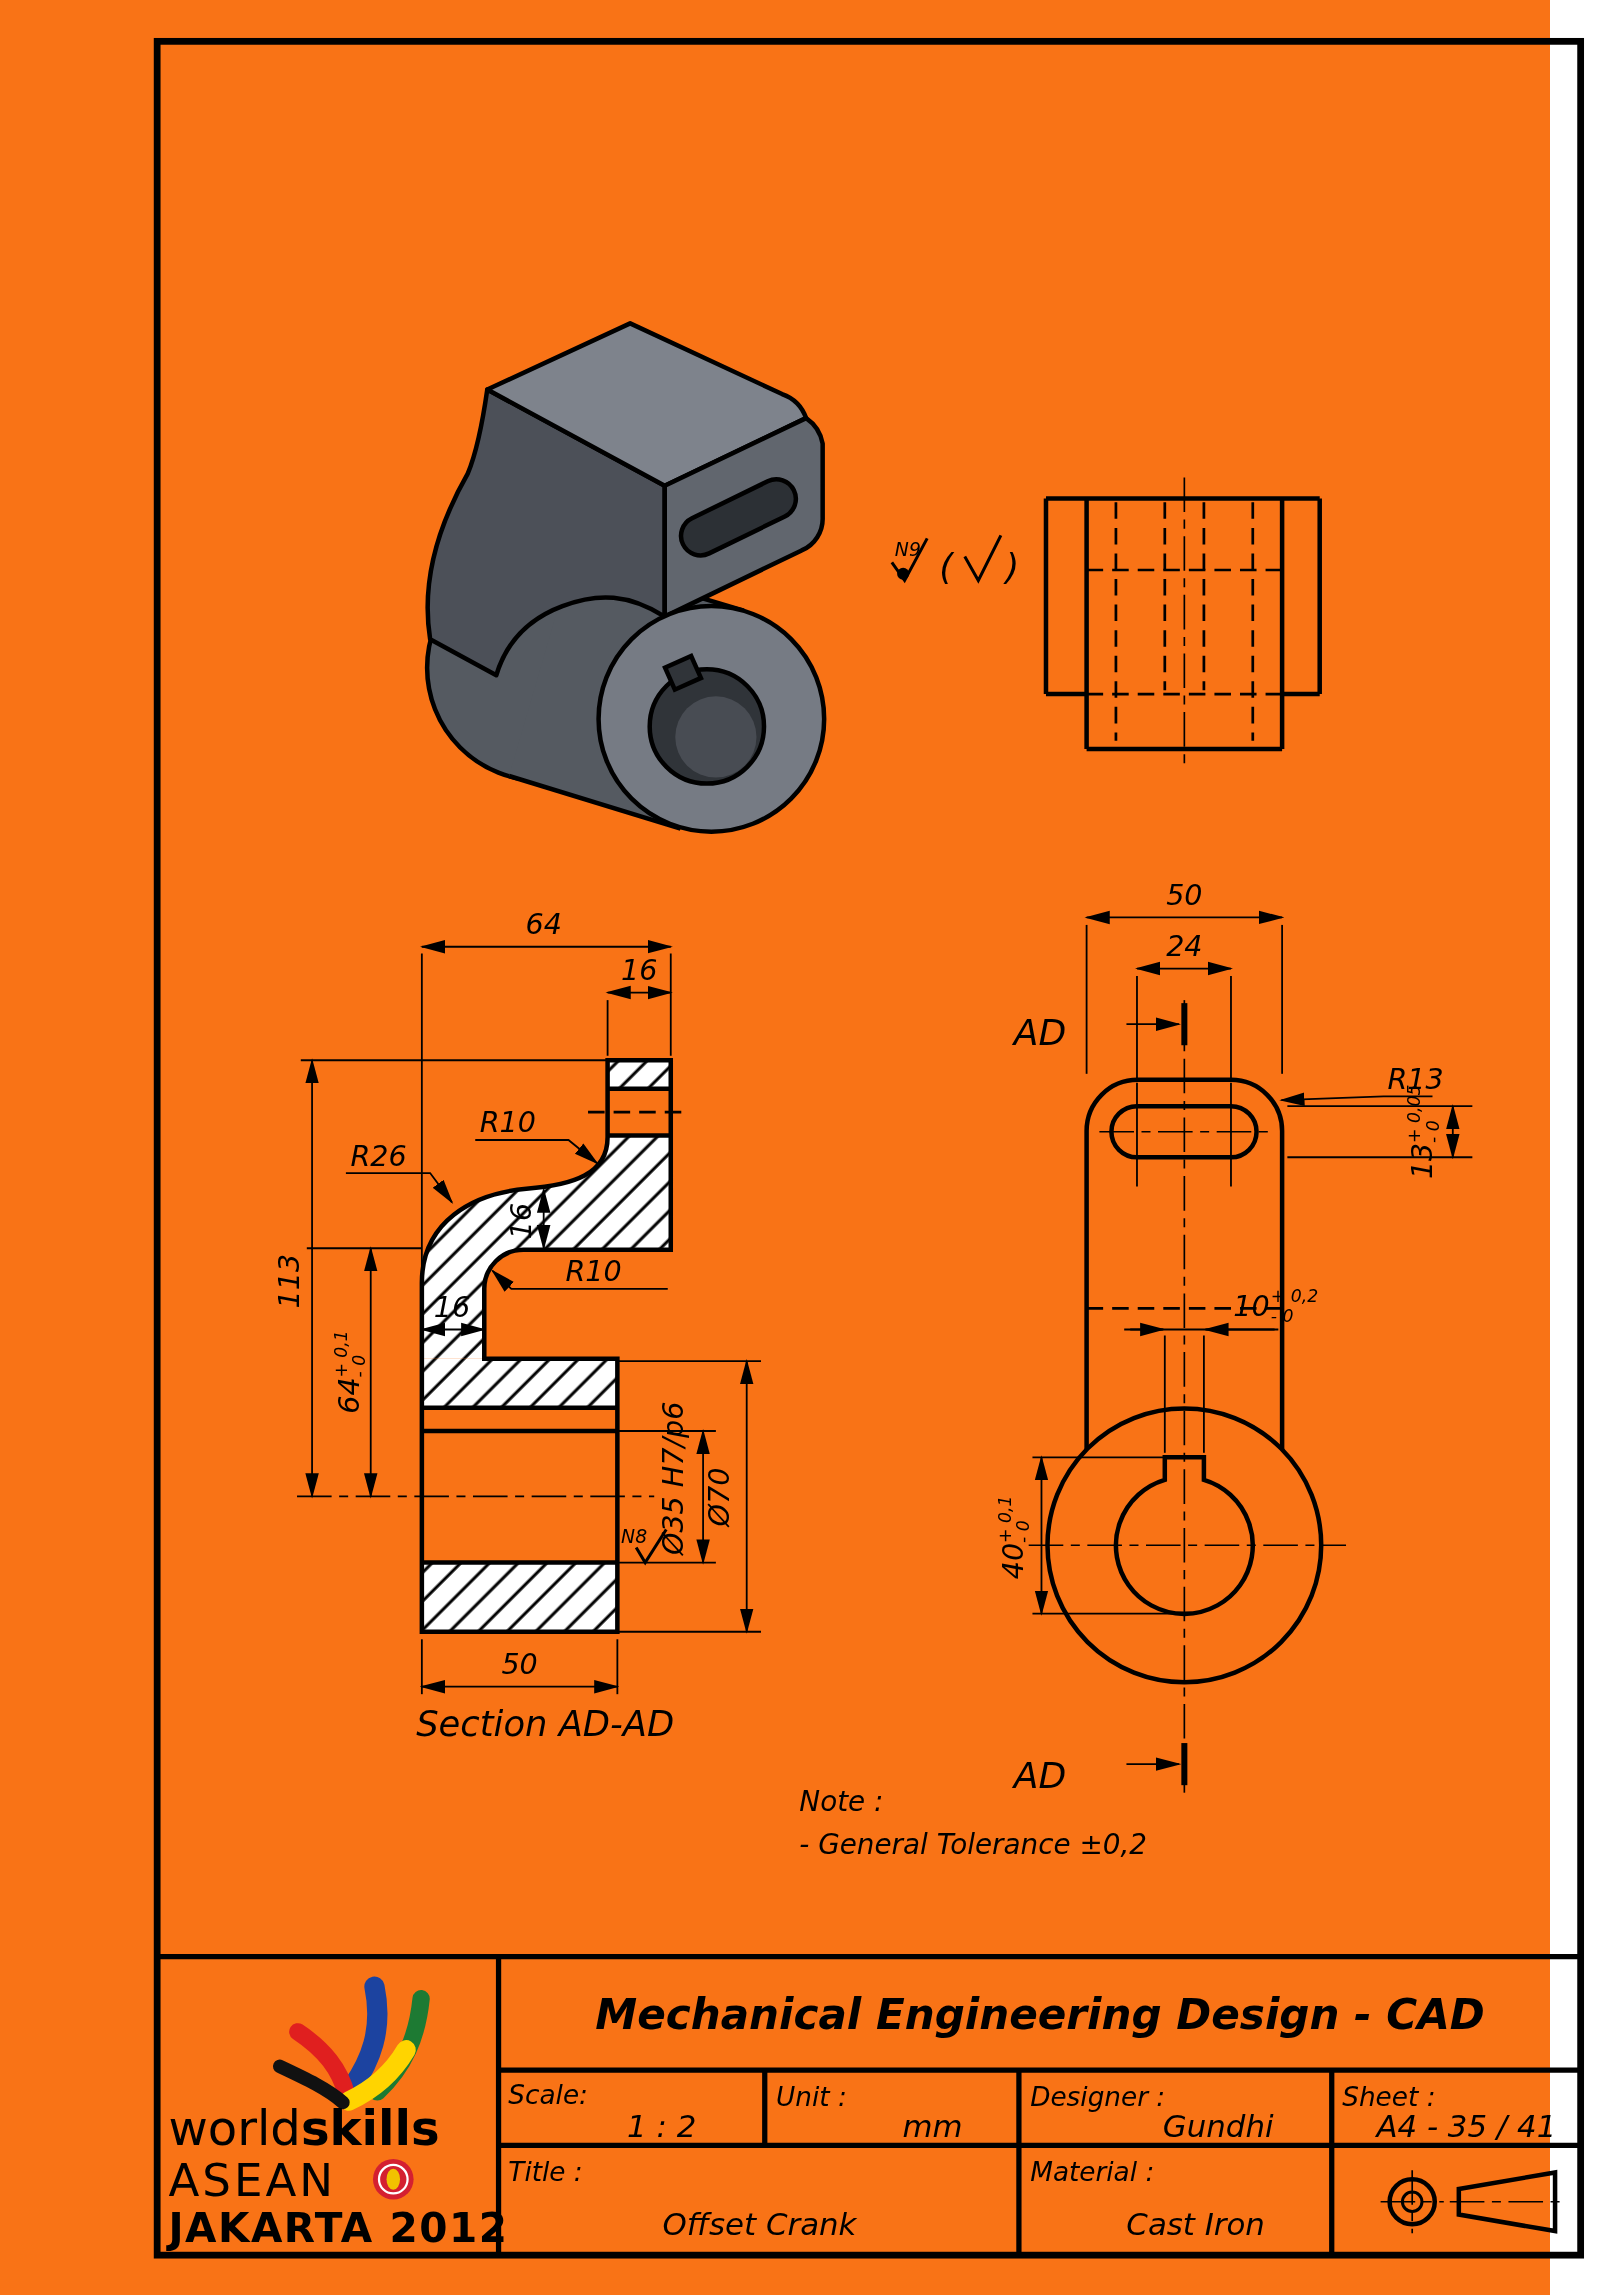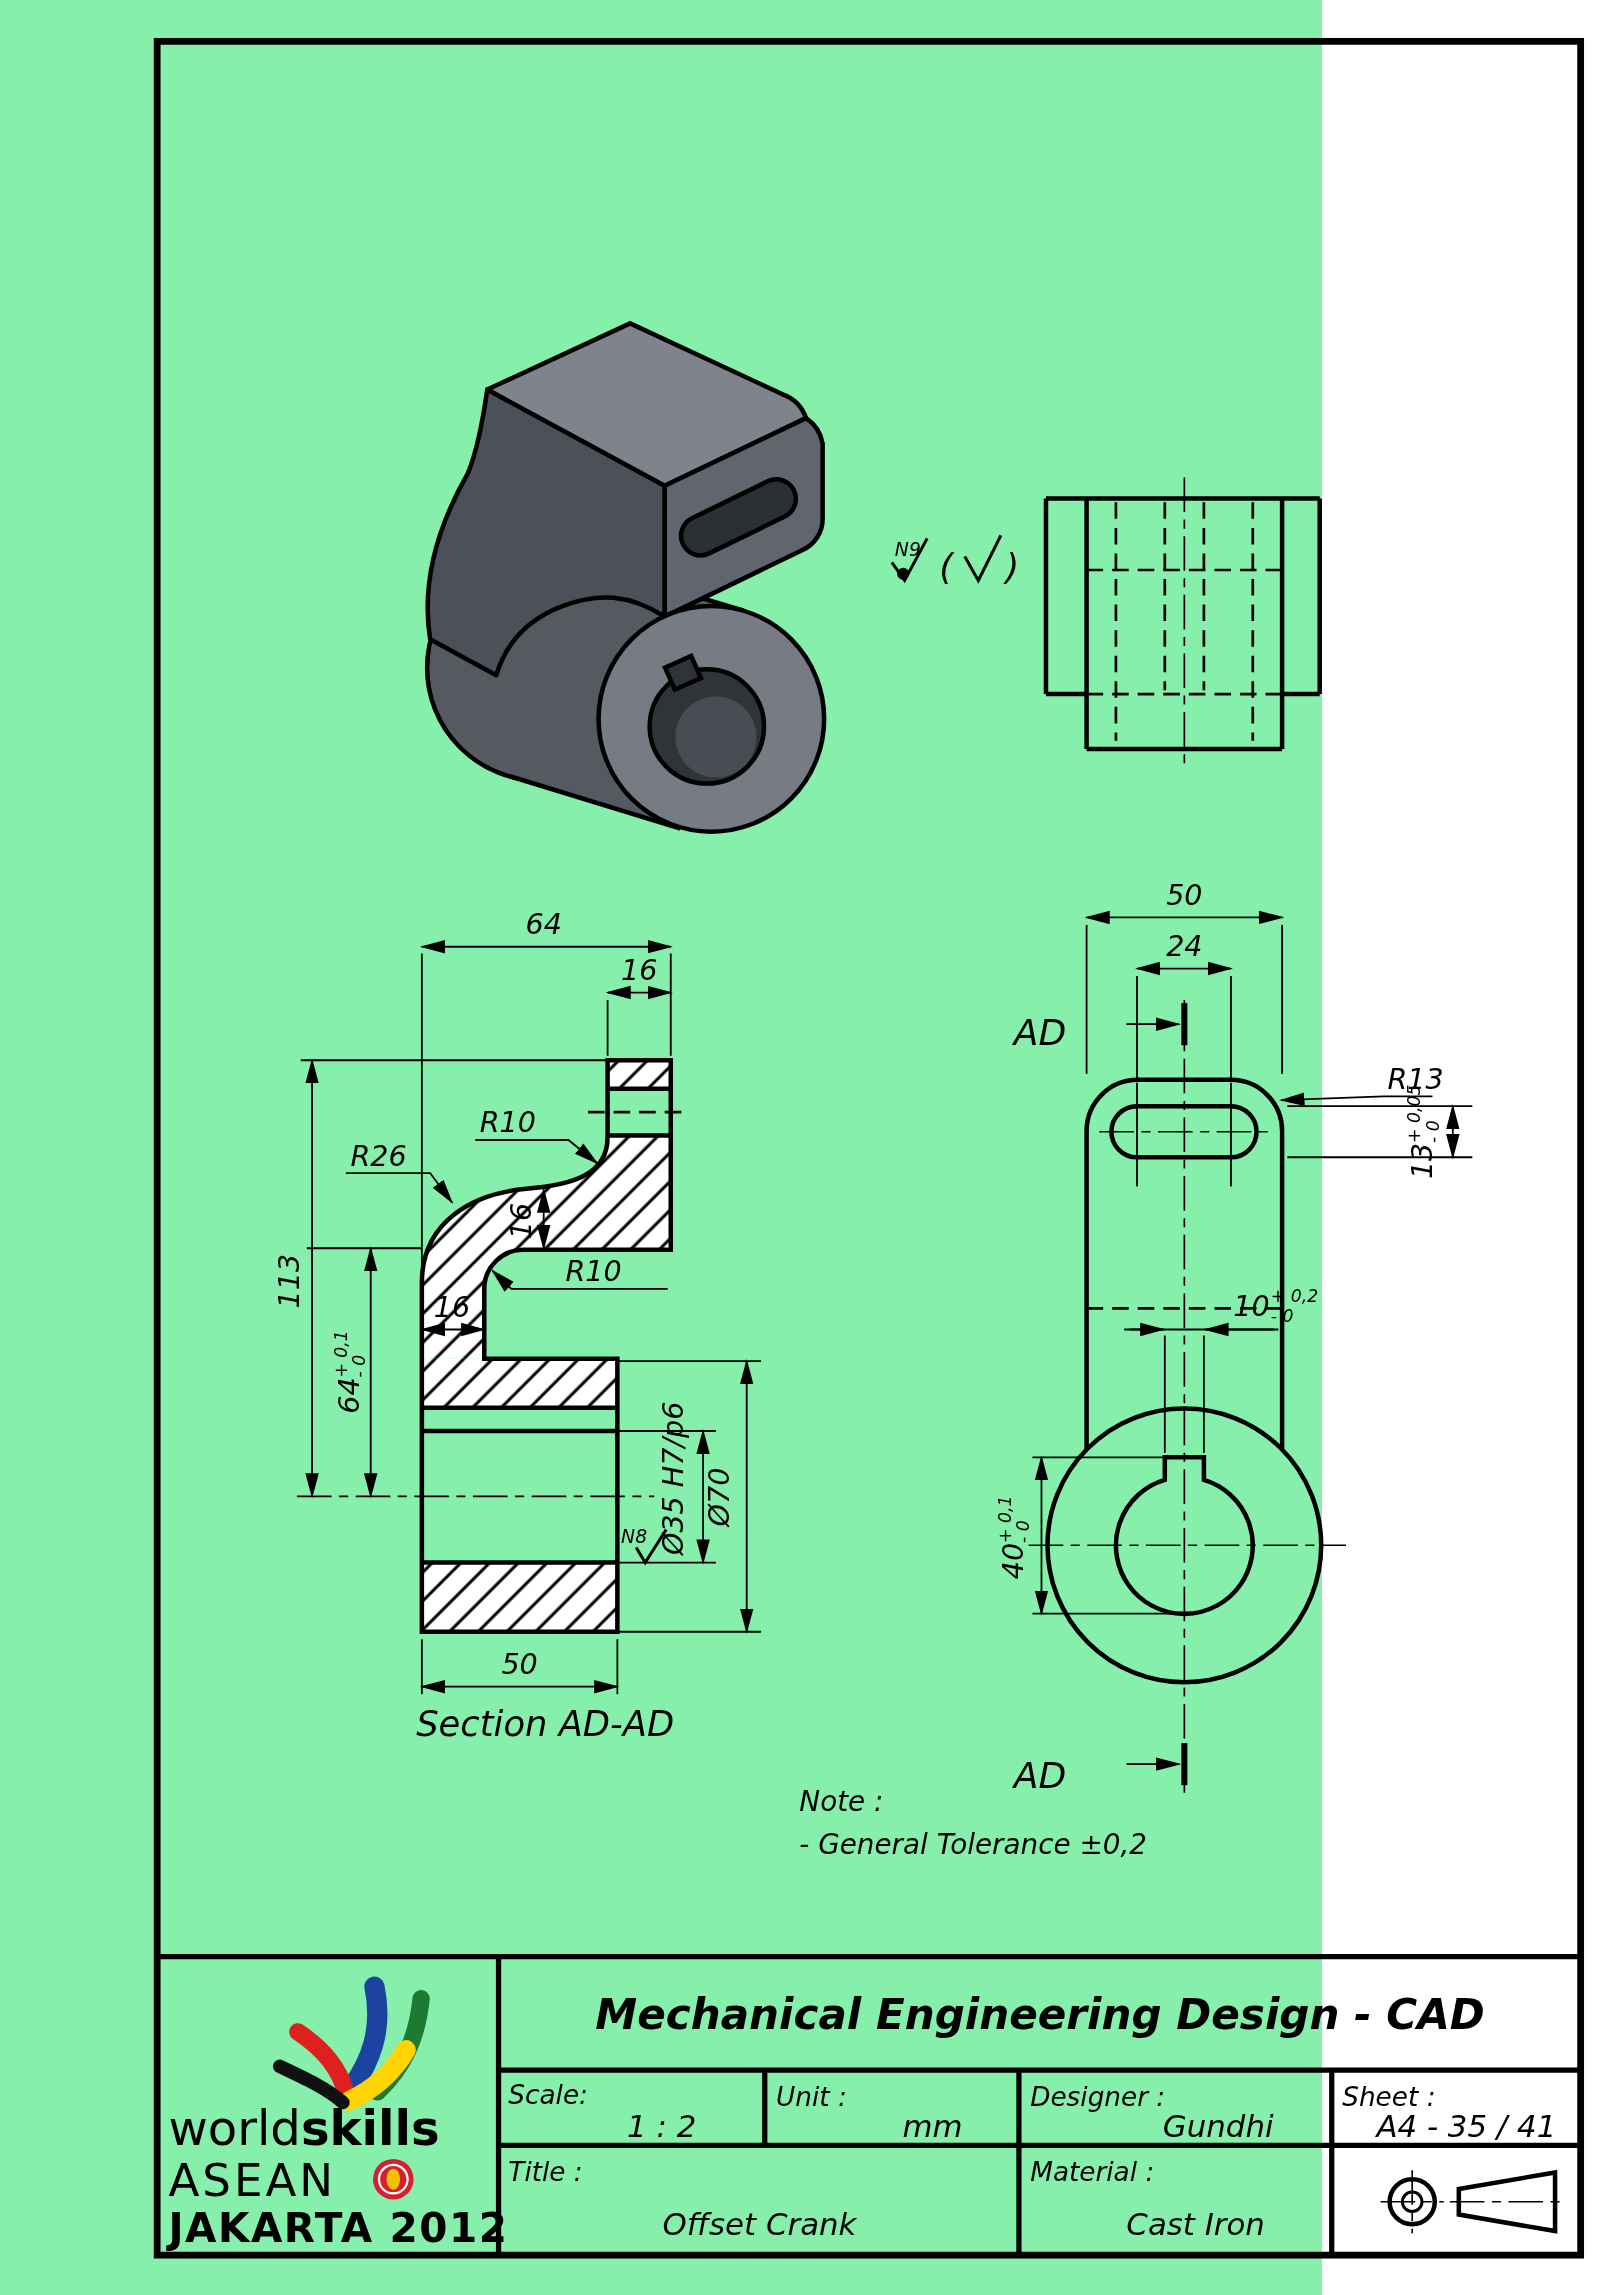--- a/index.html
+++ b/index.html
@@ -1,16 +1,16 @@
 <!DOCTYPE html>
 <html style="font-size:12px"><head>
 <meta charset="utf-8">
 <style>
   html,body{margin:0;padding:0;background:#fff;}
-  .page{width:1322px;height:2295px;position:relative;background:#86efac;}
+  .page{width:1550px;height:2295px;position:relative;background:#f97316;}
   svg{display:block;}
   svg text{font-family:"DejaVu Sans",sans-serif;fill:#000;}
   .dimtext{font-style:italic;font-size:38px;}
   .dimsmall{font-style:italic;font-size:23px;}
   .marktext{font-style:italic;font-size:25px;}
   .viewlabel{font-style:italic;font-size:47px;}
   .adlabel{font-style:italic;font-size:48px;}
   .notetext{font-style:italic;font-size:37px;}
   .tb-label{font-style:italic;font-size:35px;}
   .tb-value{font-style:italic;font-size:41px;}

